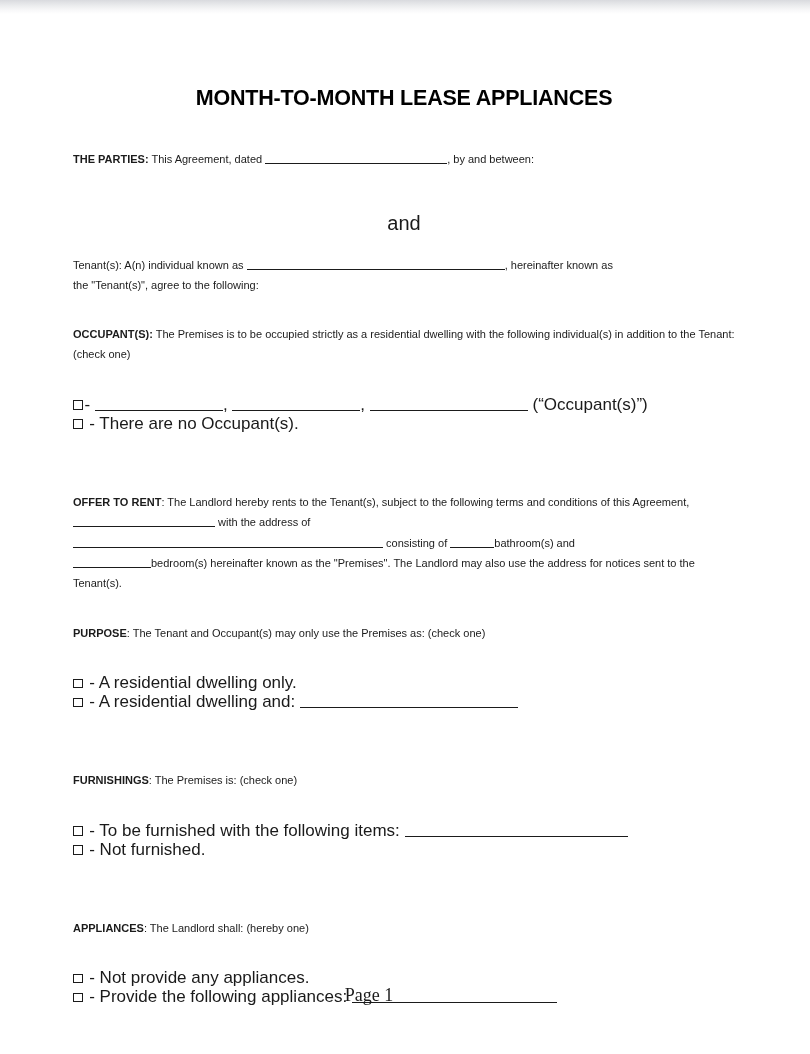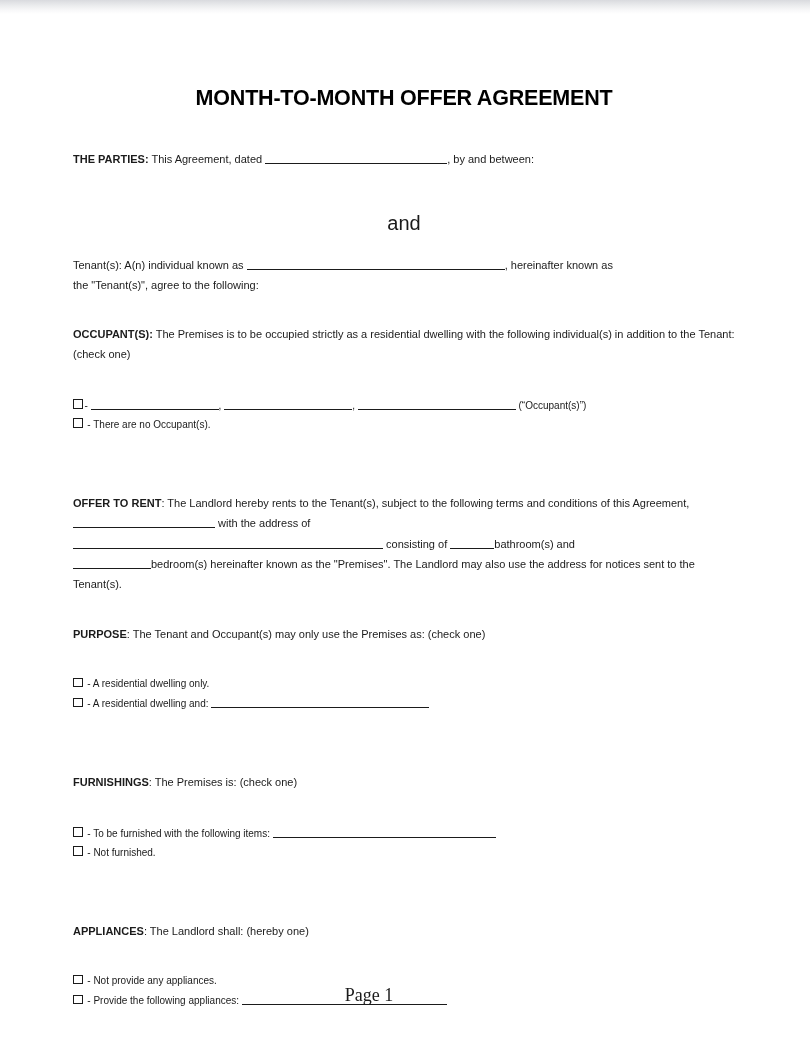--- a/index.html
+++ b/index.html
@@ -65,21 +65,21 @@
   .cb {
     display: inline-block;
     width: 9.5px;
     height: 9.5px;
     border: 1.2px solid #1b1b1b;
     vertical-align: 0px;
     margin-right: 2px;
     box-sizing: border-box;
   }
   .chk-line {
-    font-size: 10px;
+    font-size: 17px;
     line-height: 19px;
     margin: 0;
     white-space: nowrap;
   }
   .gap-md { height: 22px; }
   .gap-lg { height: 30px; }
   .gap-xl { height: 38px; }
   .footer {
     position: absolute;
     left: 0;
@@ -96,21 +96,21 @@
 </style>
 </head>
 <body>
 
 <div class="page">
 
   <div class="top-shade"></div>
 
   <div class="content">
 
-    <h1 class="doc-title">MONTH-TO-MONTH OFFER AGREEMENT</h1>
+    <h1 class="doc-title">MONTH-TO-MONTH LEASE APPLIANCES</h1>
 
     <div class="gap-xl"></div>
 
     <p class="para"><span class="b">THE PARTIES:</span><span> This Agreement, dated </span><span class="ul" style="width:182px"></span><span>, by and between:</span></p>
 
     <div class="gap-md"></div>
 
 
     <div class="gap-md"></div>
 

